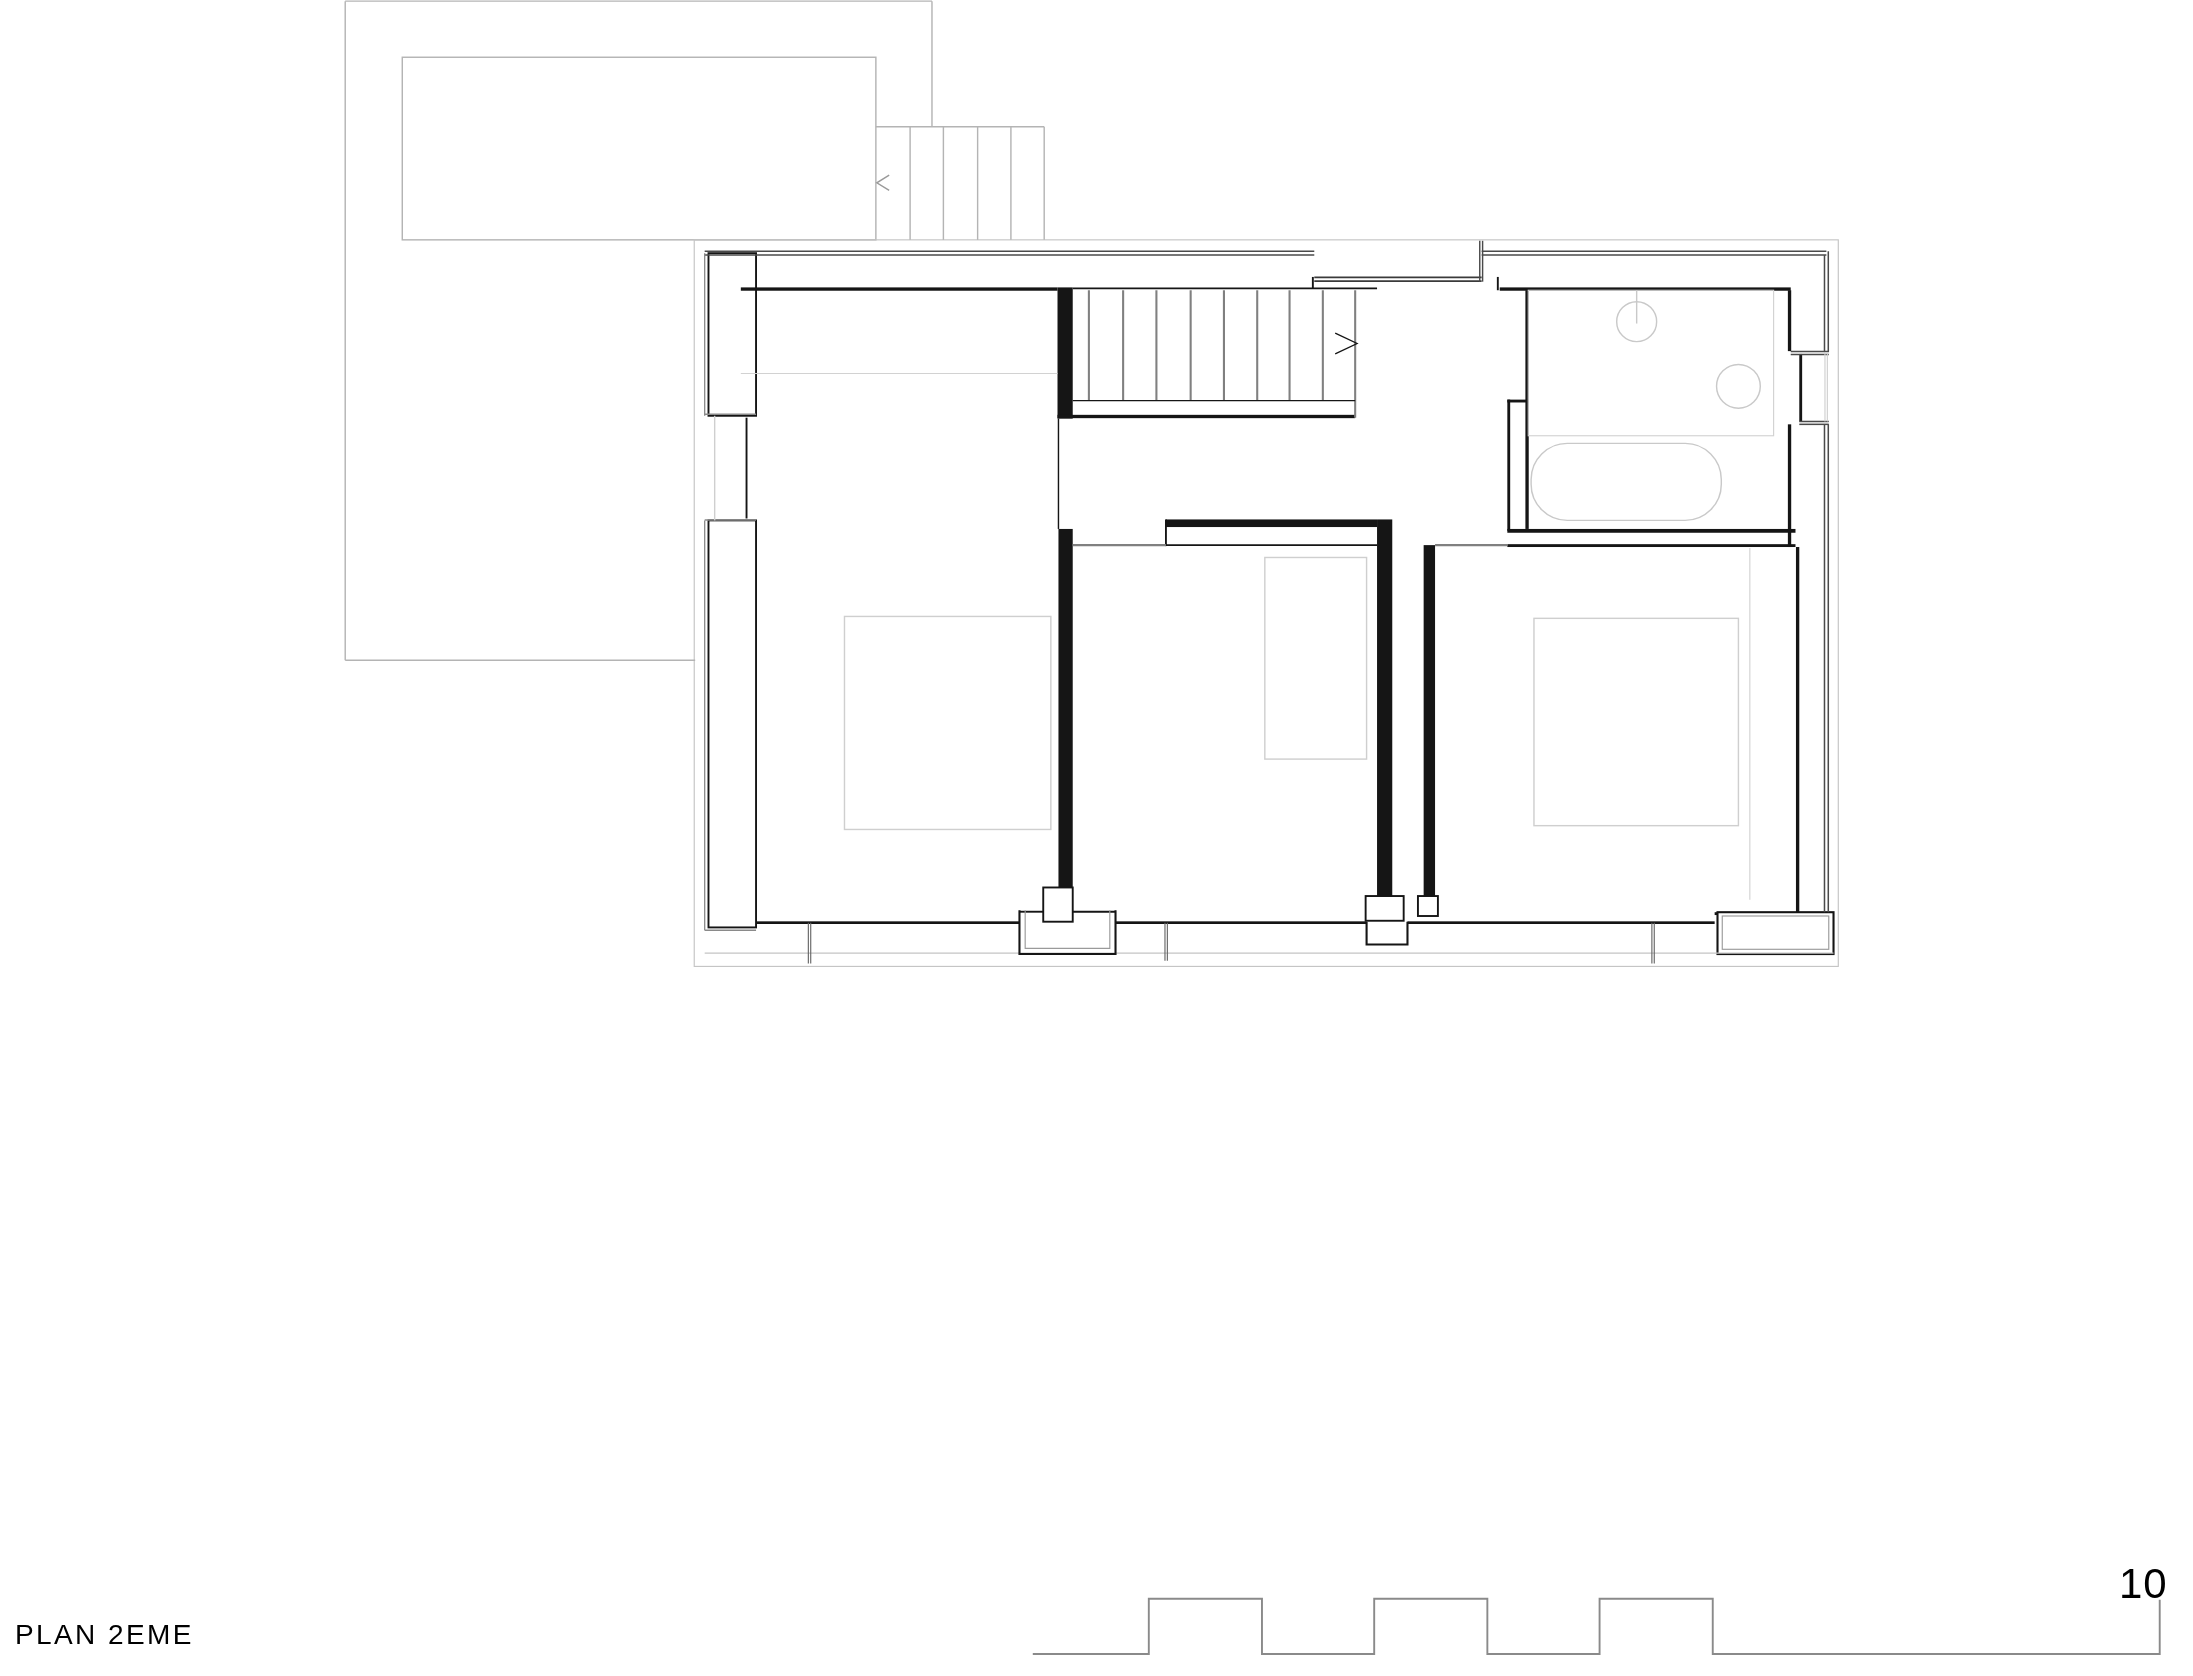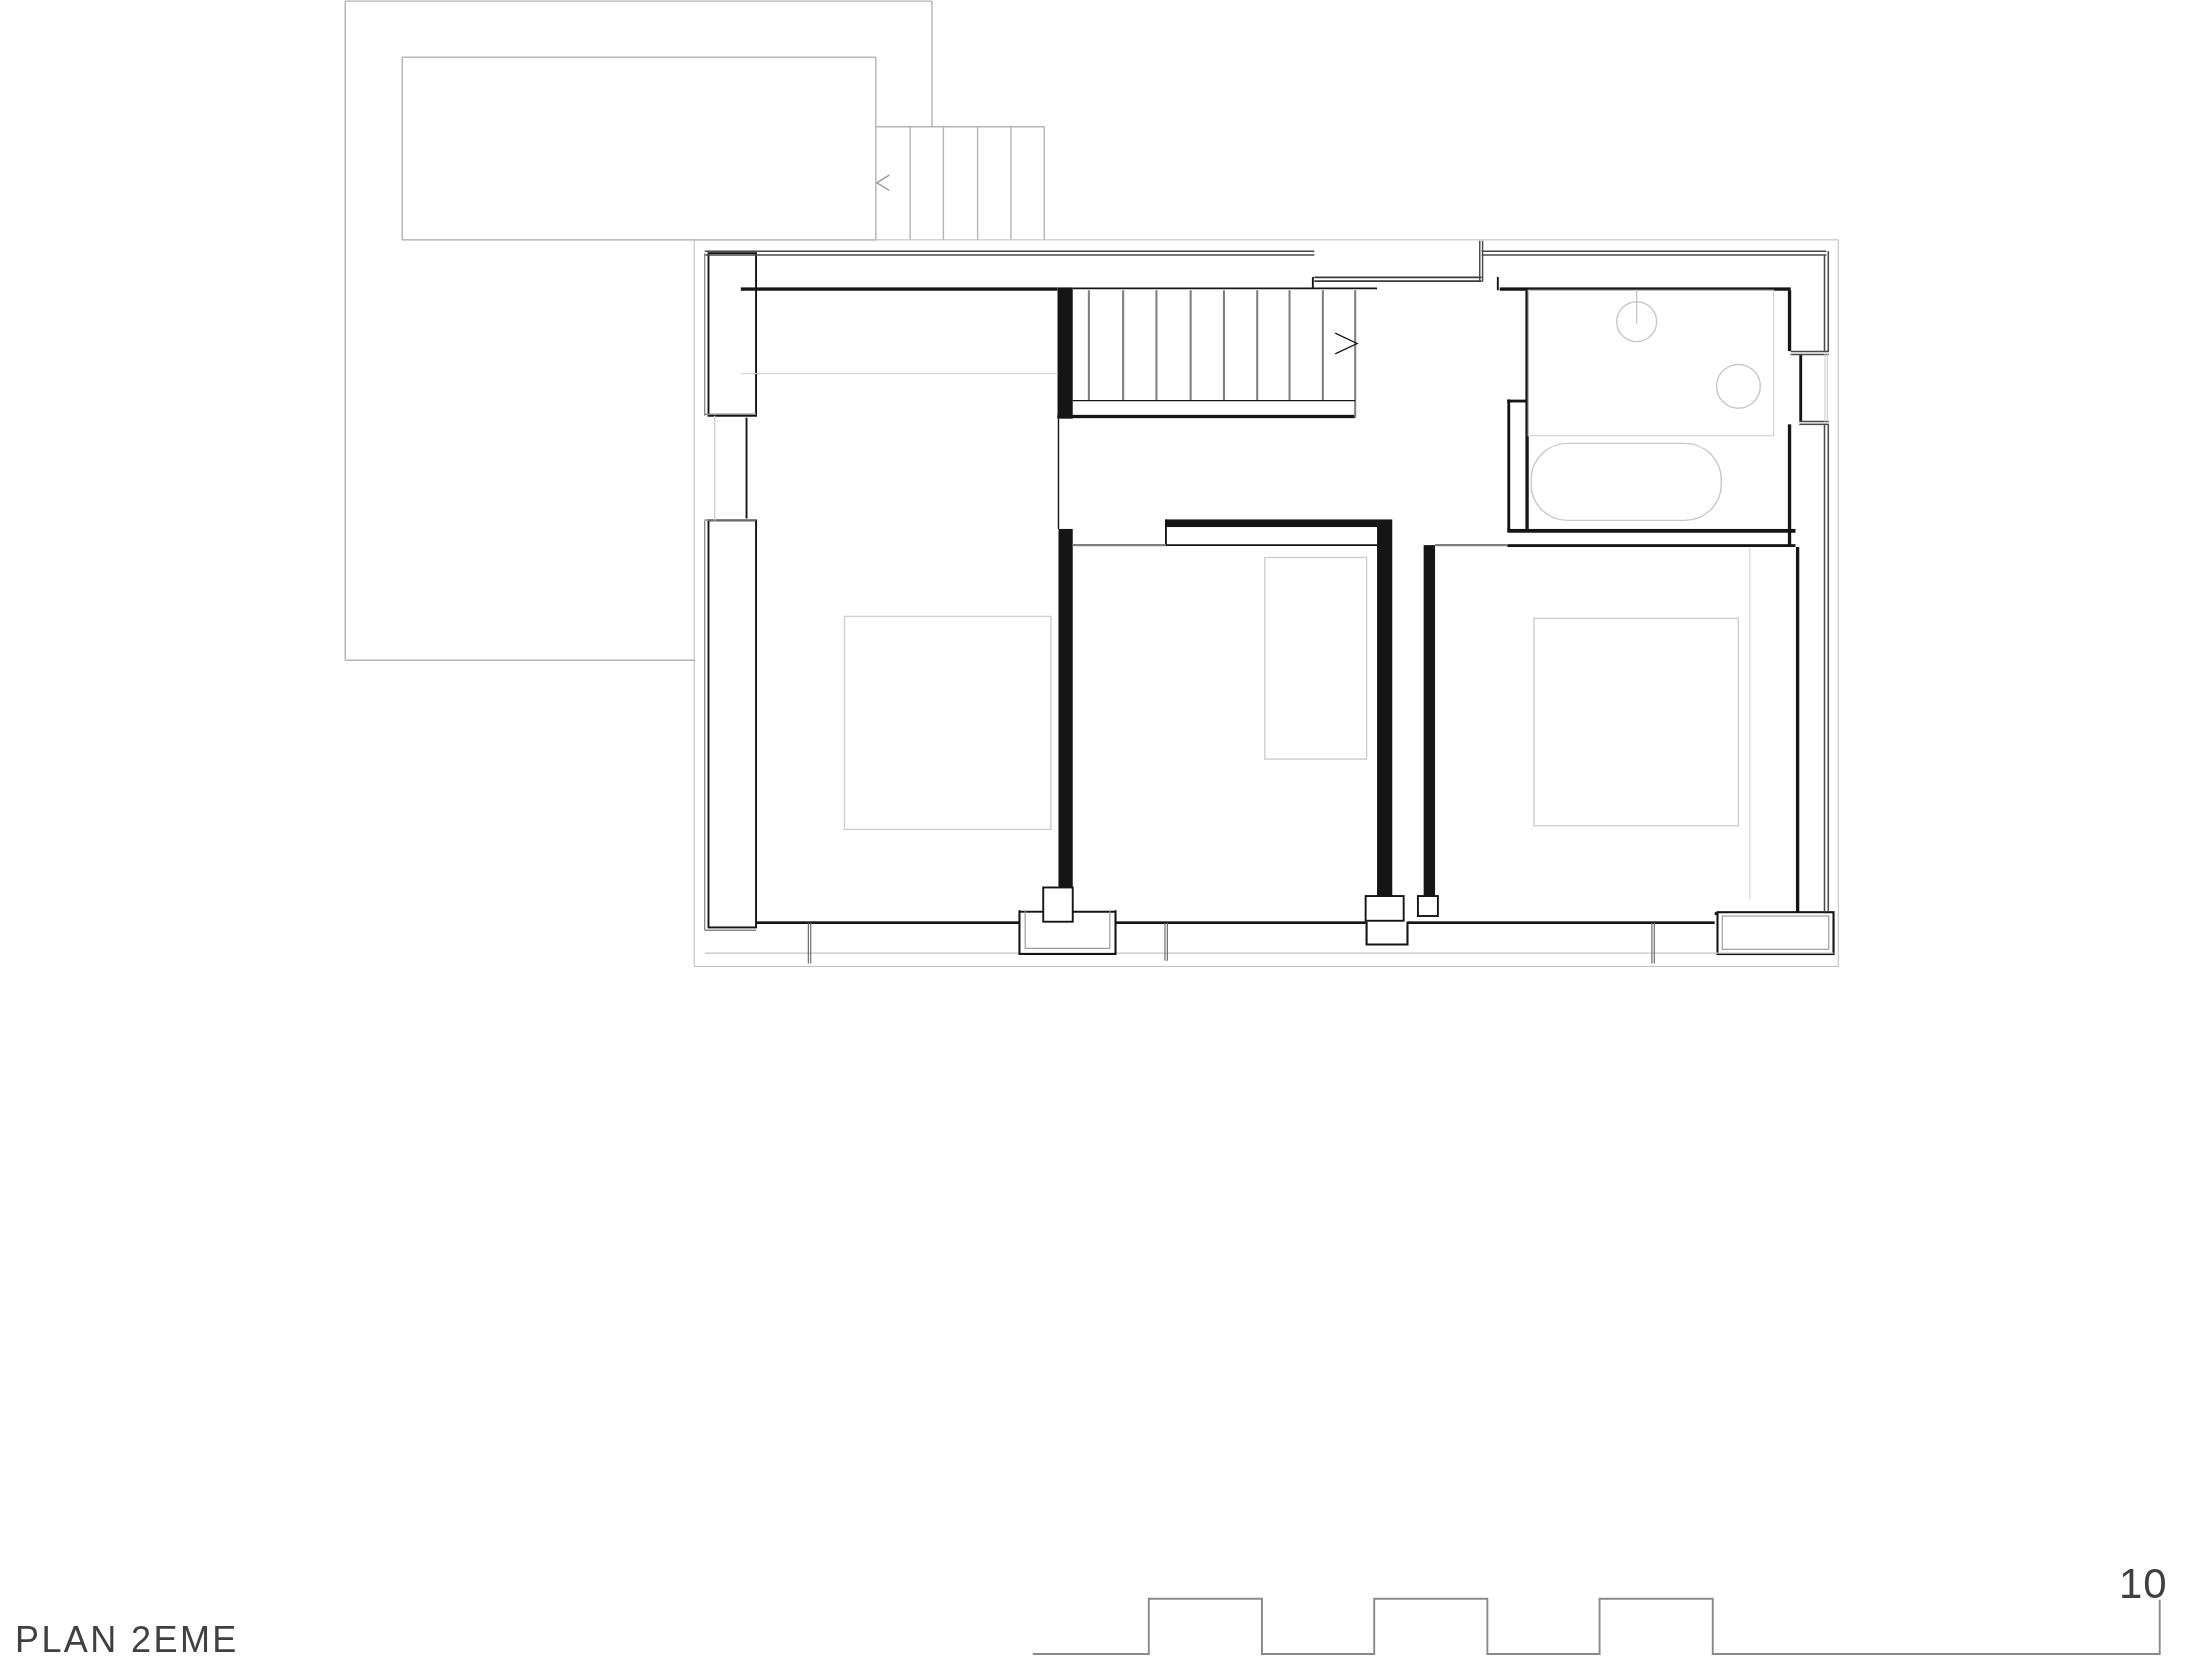--- a/index.html
+++ b/index.html
@@ -1,21 +1,21 @@
 <!DOCTYPE html>
 <html style="font-size:15px"><head>
 <meta charset="utf-8">
 <style>
   html,body{margin:0;padding:0;background:#ffffff;}
   body{width:2193px;height:1677px;position:relative;overflow:hidden;
        font-family:"Liberation Sans", sans-serif;}
   #sheet{position:absolute;left:0;top:0;width:2193px;height:1677px;}
   svg{position:absolute;left:0;top:0;}
-  .label{position:absolute;color:#404040;font-weight:400;white-space:nowrap;}
-  #plan-title{left:15px;top:1619px;font-size:36px;letter-spacing:2.4px;}
+  .label{position:absolute;color:#000000;font-weight:400;white-space:nowrap;}
+  #plan-title{left:15px;top:1619px;font-size:28px;letter-spacing:2.4px;}
   #page-number{left:2119px;top:1560px;font-size:42px;letter-spacing:1px;}
 </style>
 </head>
 <body>
 
 <div id="sheet">
   <svg id="plan-svg" width="2193" height="1677" viewBox="0 0 2306 1763">
       <rect x="423" y="60" width="498" height="192" rx="0" fill="none" stroke="#b4b4b4" stroke-width="1.5"></rect>
       <rect x="730" y="252" width="1203" height="764" rx="0" fill="none" stroke="#c4c4c4" stroke-width="1.2"></rect>
       <rect x="745" y="266" width="50" height="171" rx="0" fill="#ffffff" stroke="#151515" stroke-width="2"></rect>

